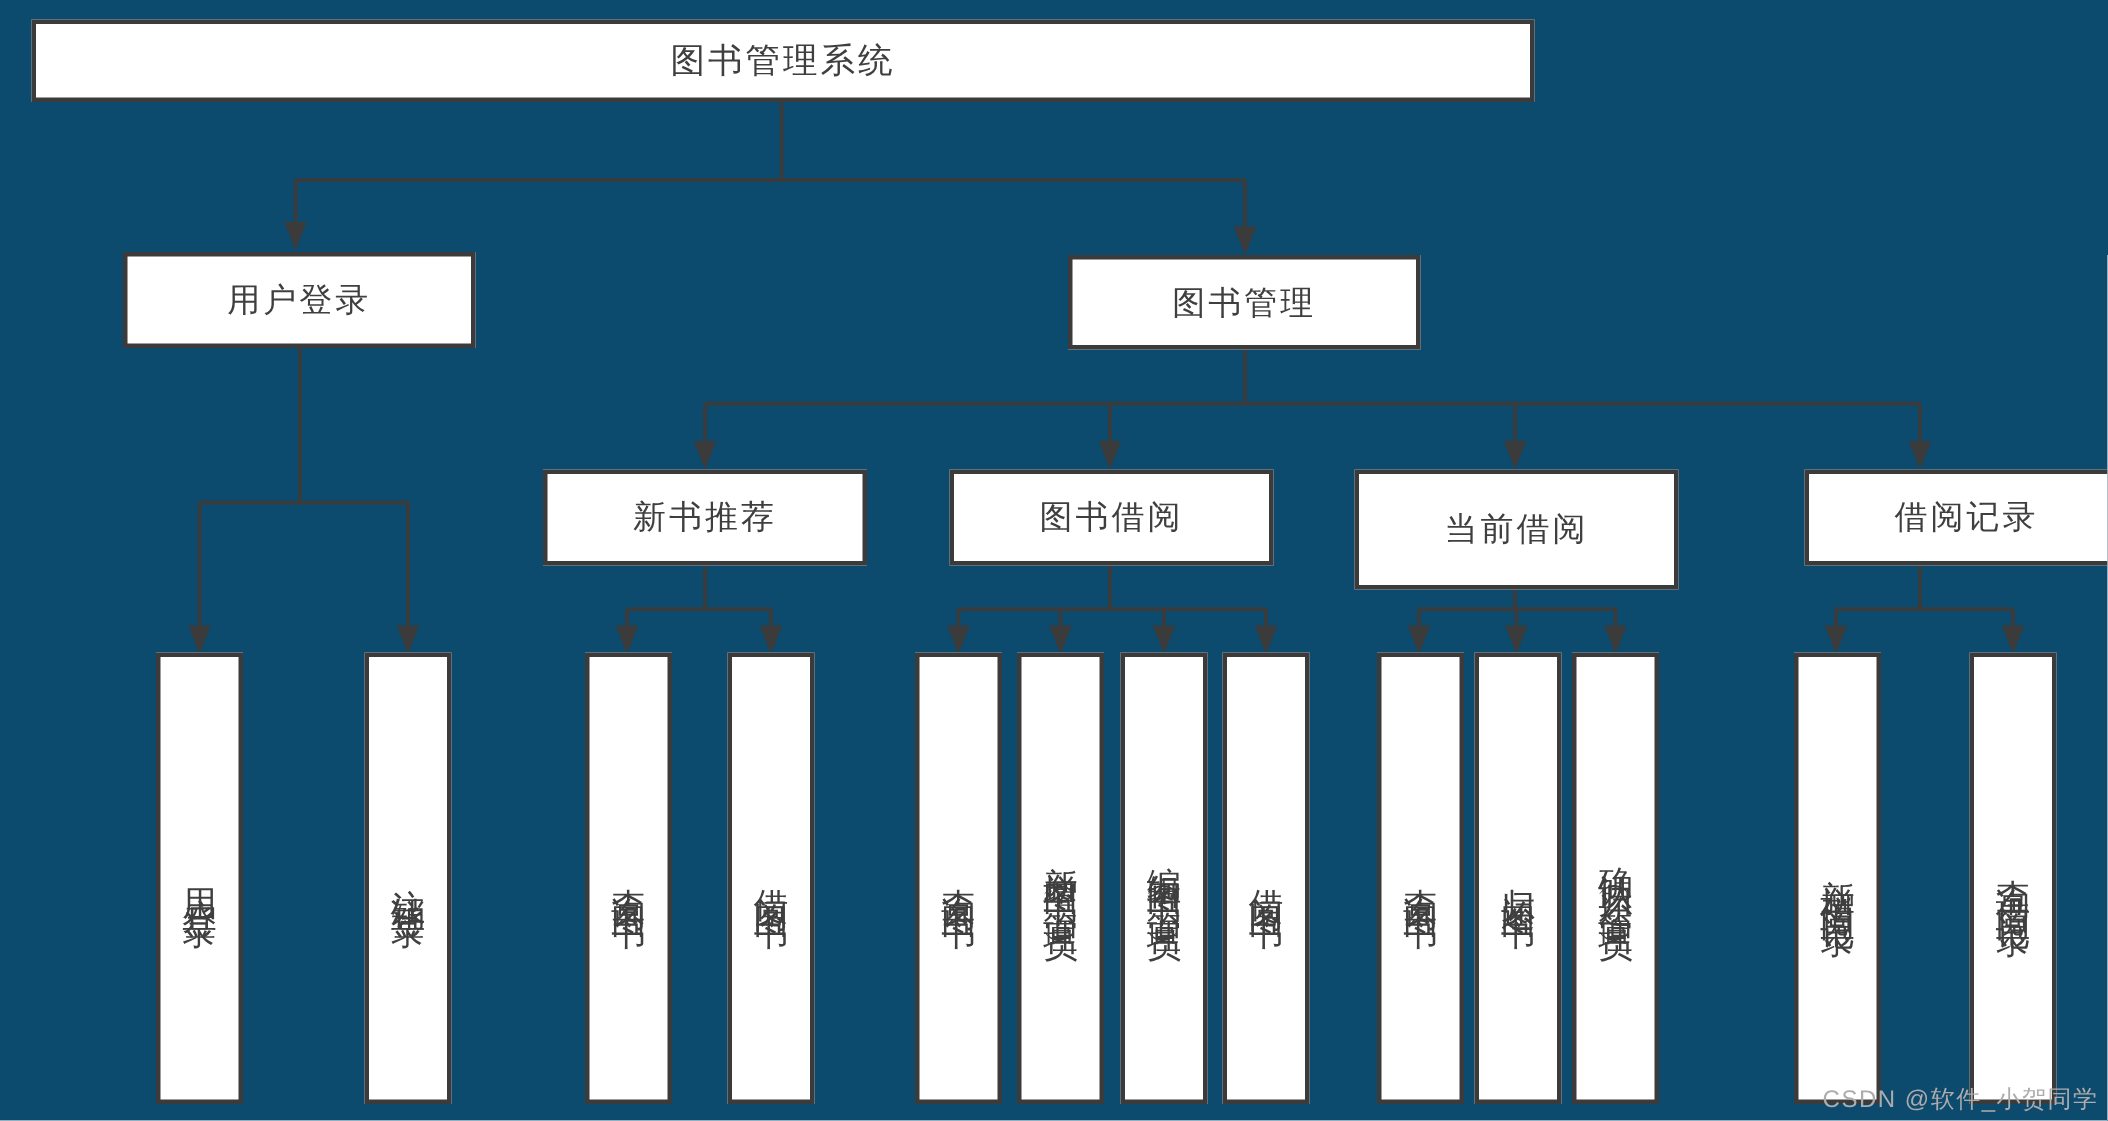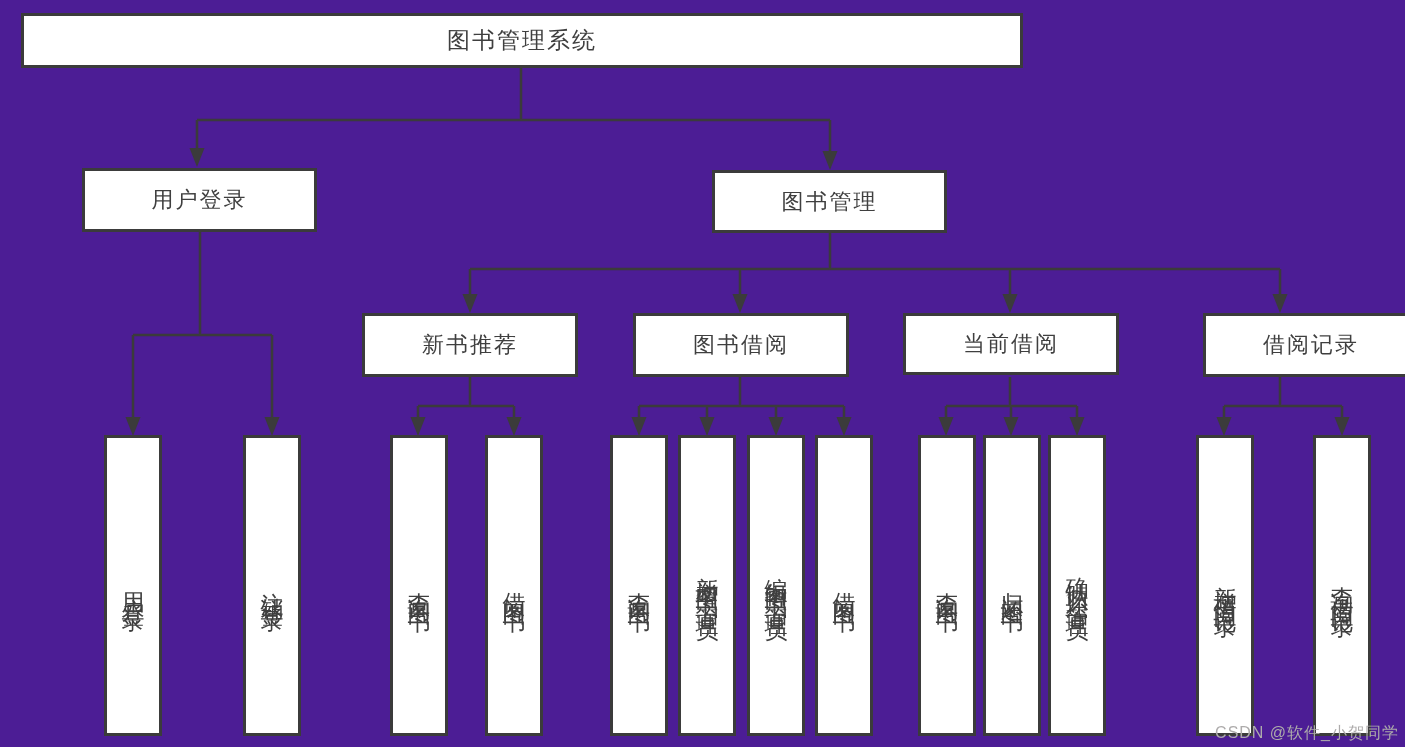--- a/index.html
+++ b/index.html
@@ -5,21 +5,21 @@
   html, body {
     margin: 0;
     padding: 0;
     background: #ffffff;
     font-family: "Liberation Sans", "DejaVu Sans", sans-serif;
   }
   .stage {
     position: relative;
     width: 1405px;
     height: 747px;
-    background: #4c1d95;
+    background: #0c4a6e;
     overflow: hidden;
   }
   .wires {
     position: absolute;
     left: 0; top: 0;
     width: 1405px;
     height: 747px;
     pointer-events: none;
   }
   .wires path {
@@ -111,21 +111,21 @@
     <polygon points="1334.5,417 1349.5,417 1342,436"></polygon>
   </svg>
 
   <div class="node hbox root" style="left:21px; top:13px; width:1002px; height:55px;">图书管理系统</div>
 
   <div class="node hbox" style="left:82px; top:168px; width:235px; height:64px;">用户登录</div>
   <div class="node hbox" style="left:712px; top:170px; width:235px; height:63px;">图书管理</div>
 
   <div class="node hbox" style="left:633px; top:313px; width:216px; height:64px;">图书借阅</div>
   <div class="node hbox" style="left:362px; top:313px; width:216px; height:64px;">新书推荐</div>
-  <div class="node hbox" style="left:903px; top:313px; width:216px; height:62px;">当前借阅</div>
+  <div class="node hbox" style="left:903px; top:313px; width:216px; height:80px;">当前借阅</div>
   <div class="node hbox" style="left:1173px; top:313px; width:216px; height:64px;margin-left:30px;">借阅记录</div>
 
   <div class="node vbox" style="left:104px;">用户登录</div>
   <div class="node vbox" style="left:243px;">注销登录</div>
 
   <div class="node vbox" style="left:390px;">查询图书</div>
   <div class="node vbox" style="left:485px;">借阅图书</div>
 
   <div class="node vbox" style="left:610px;">查询图书</div>
   <div class="node vbox" style="left:678px;">新增图书（管理员）</div>

